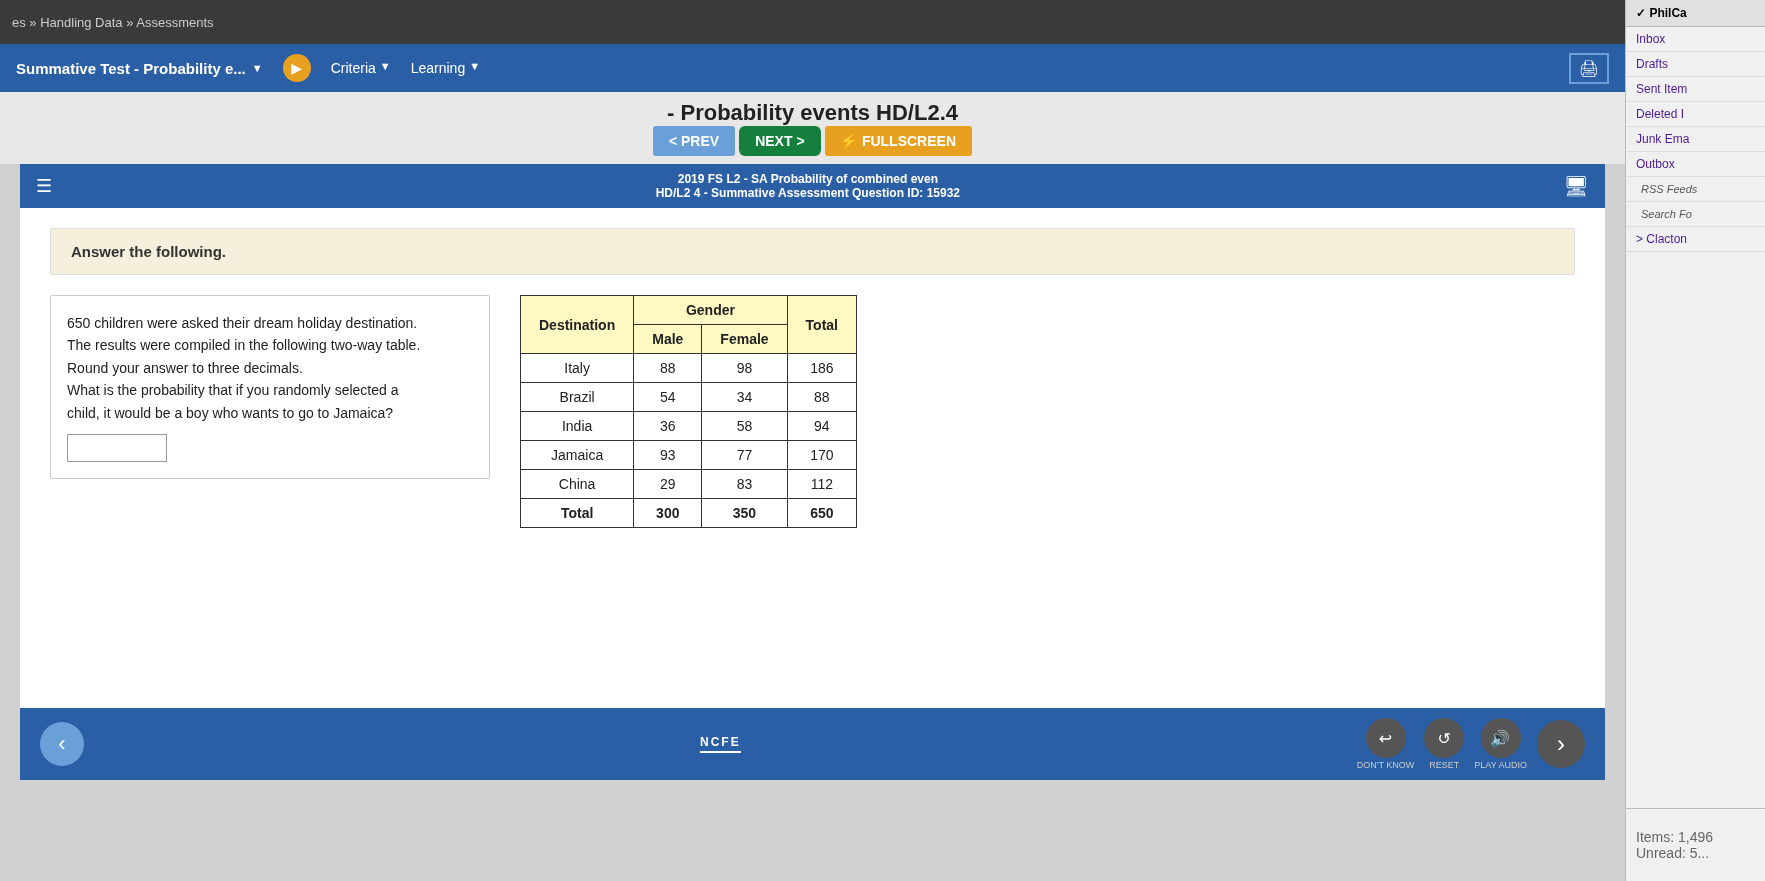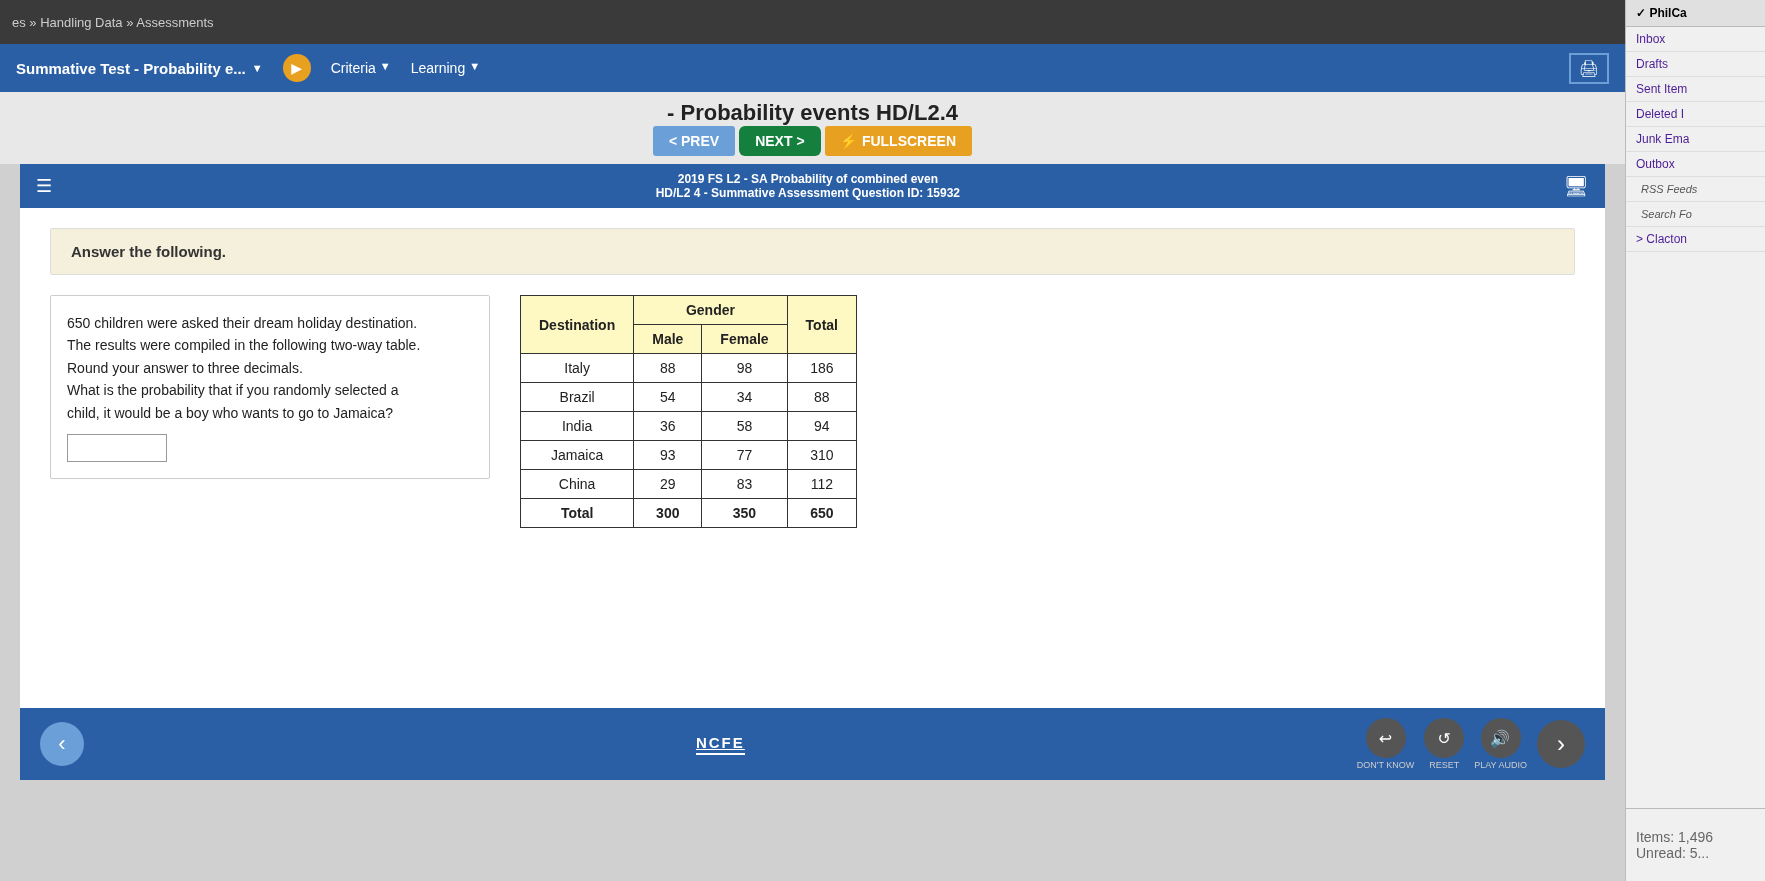--- a/index.html
+++ b/index.html
@@ -214,24 +214,23 @@
       color: white;
       font-size: 22px;
       cursor: pointer;
       display: flex;
       align-items: center;
       justify-content: center;
     }
     .footer-logo {
       color: white;
       font-weight: bold;
-      font-size: 15px;
+      font-size: 12px;
       letter-spacing: 2px;
       text-align: center;
-      text-decoration: underline;
     }
     .footer-logo-underline {
       border-top: 2px solid white;
       margin-top: 2px;
     }
     .footer-controls {
       display: flex;
       gap: 10px;
       align-items: center;
     }
@@ -406,21 +405,21 @@
               <tr>
                 <td>India</td>
                 <td>36</td>
                 <td>58</td>
                 <td>94</td>
               </tr>
               <tr>
                 <td>Jamaica</td>
                 <td>93</td>
                 <td>77</td>
-                <td>310</td>
+                <td>170</td>
               </tr>
               <tr>
                 <td>China</td>
                 <td>29</td>
                 <td>83</td>
                 <td>112</td>
               </tr>
               <tr>
                 <td class="bold-cell">Total</td>
                 <td class="bold-cell">300</td>

